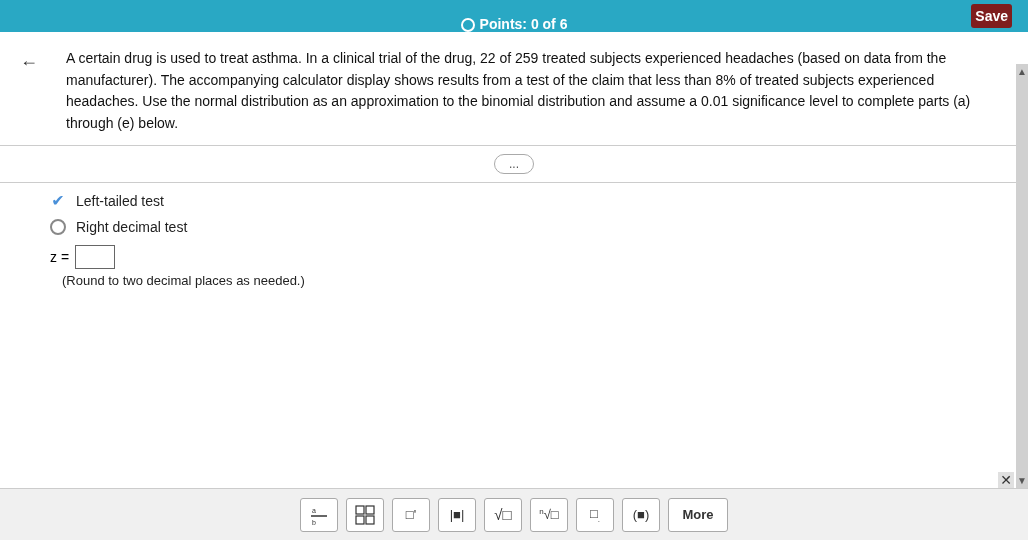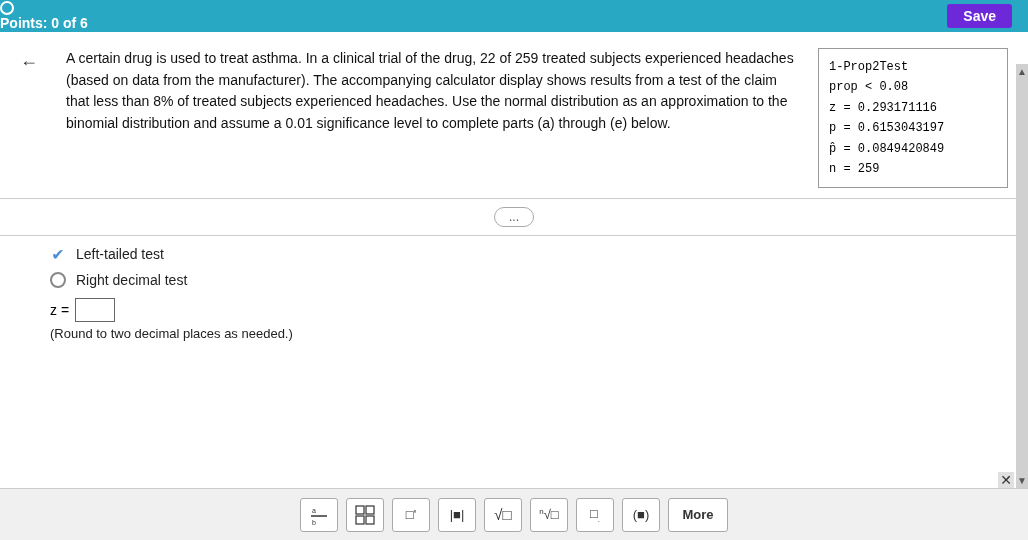--- a/index.html
+++ b/index.html
@@ -11,25 +11,24 @@
       height: 540px;
       overflow: hidden;
       display: flex;
       flex-direction: column;
     }
 
     .top-bar {
       background: #29a8c4;
       height: 32px;
       display: flex;
-      align-items: flex-start;
+      align-items: flex-end;
       justify-content: center;
       position: relative;
       flex-shrink: 0;
-      flex-direction: column;
     }
 
     .points-label {
       color: white;
       font-size: 14px;
       font-weight: bold;
     }
 
     .points-circle {
       width: 14px;
@@ -38,24 +37,24 @@
       border-radius: 50%;
       display: inline-block;
       margin-right: 5px;
       vertical-align: middle;
     }
 
     .save-btn {
       position: absolute;
       right: 16px;
       top: 4px;
-      background: #6d28d9;
+      background: #7f1d1d;
       color: white;
       border: none;
-      padding: 4px 16px;
+      padding: 4px 4px;
       font-size: 14px;
       font-weight: bold;
       cursor: pointer;
       border-radius: 3px;
     }
 
     .main-content {
       background: white;
       flex: 1;
       display: flex;
@@ -174,20 +173,21 @@
       width: 40px;
       height: 24px;
       border: 1px solid #666;
       background: white;
     }
 
     .round-note {
       font-size: 13px;
       color: #222;
       margin-bottom: 8px;
+      margin-left: 12px;
     }
 
     .toolbar-area {
       background: #f0f0f0;
       border-top: 1px solid #ccc;
       display: flex;
       align-items: center;
       justify-content: center;
       gap: 8px;
       padding: 8px 10px;
@@ -268,28 +268,20 @@
   <span class="points-label">Points: 0 of 6</span>
   <button class="save-btn">Save</button>
 </div>
 
 <div class="content-wrapper">
   <div class="main-content">
 
     <div class="question-area">
       <span class="back-arrow">←</span>
       <div class="question-text">A certain drug is used to treat asthma. In a clinical trial of the drug, 22 of 259 treated subjects experienced headaches (based on data from the manufacturer). The accompanying calculator display shows results from a test of the claim that less than 8% of treated subjects experienced headaches. Use the normal distribution as an approximation to the binomial distribution and assume a 0.01 significance level to complete parts (a) through (e) below.</div>
-      <div class="calculator-box">
-        <div>1-Prop2Test</div>
-        <div>prop &lt; 0.08</div>
-        <div>z = 0.293171116</div>
-        <div>p = 0.6153043197</div>
-        <div>p̂ = 0.0849420849</div>
-        <div>n = 259</div>
-      </div>
     </div>
 
     <div class="expand-btn-area">
       <button class="expand-btn">...</button>
     </div>
 
     <div class="answers-area">
 
       <div class="radio-option">
         <span class="check-icon">✔</span>

